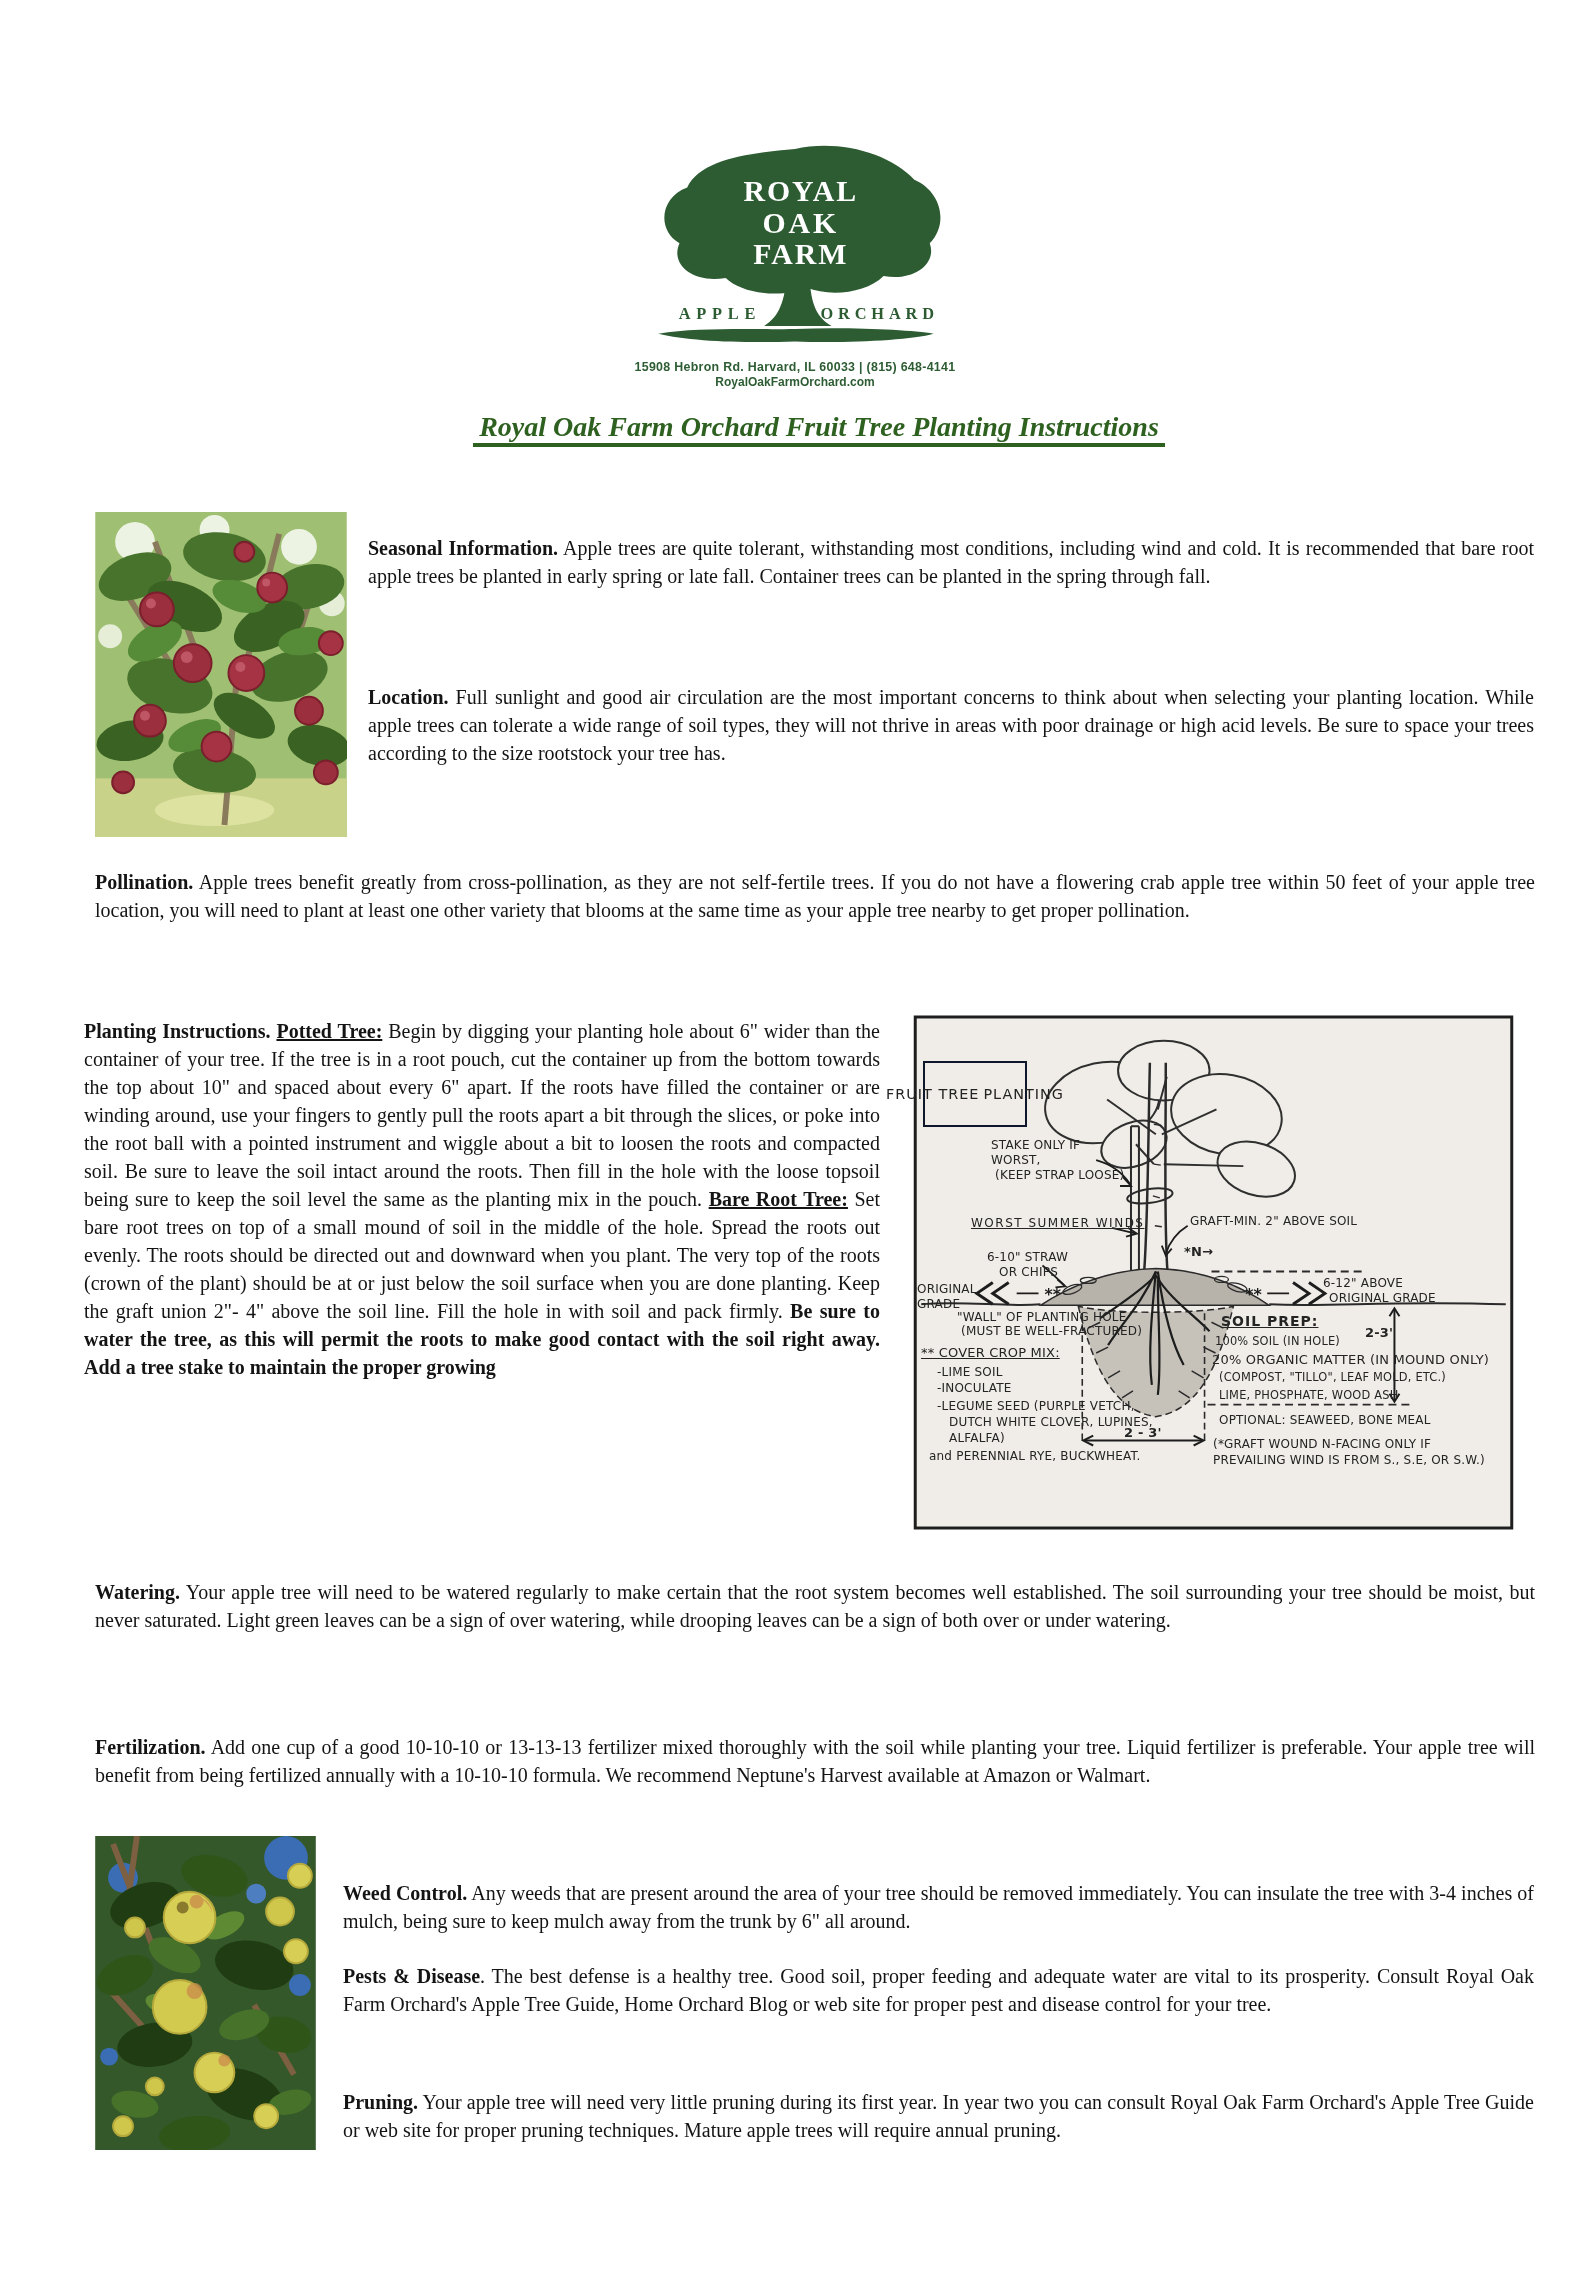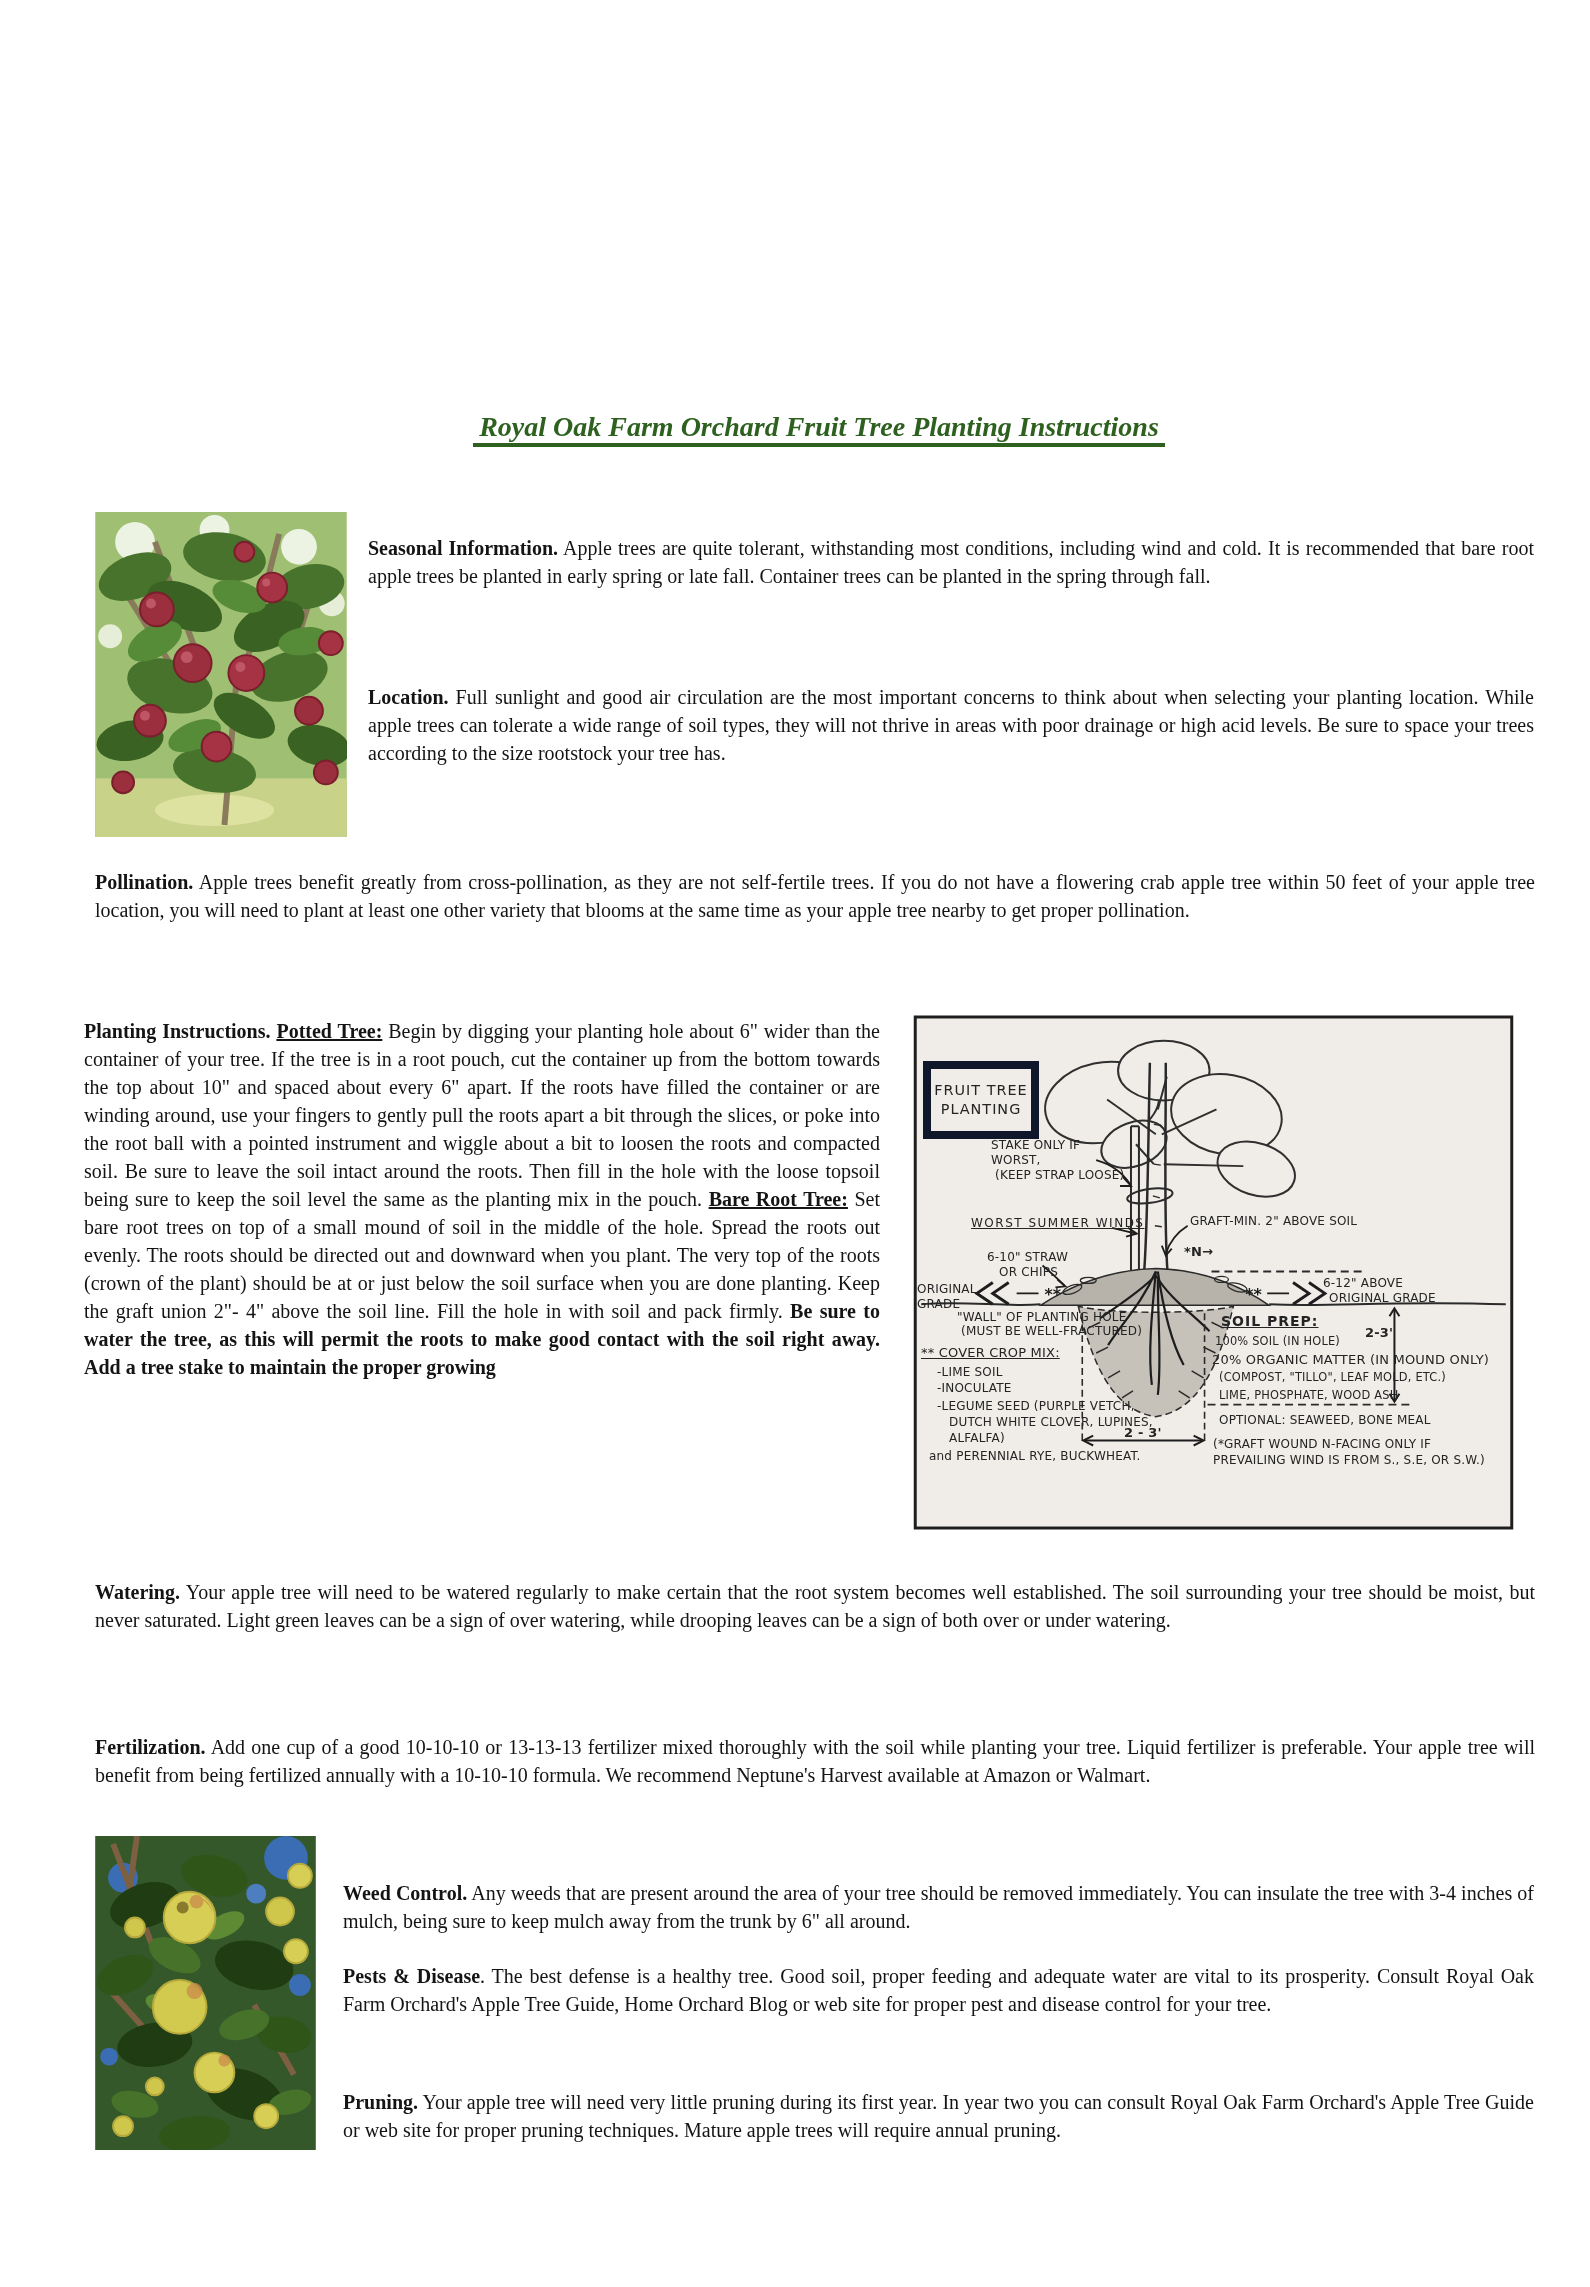--- a/index.html
+++ b/index.html
@@ -27,28 +27,45 @@
   
   .photo{position:absolute;display:block;}
   
   .diagram{position:absolute;left:913px;top:1015px;width:601px;height:515px;}
   .diagram svg{position:absolute;left:0;top:0;}
   .dlabel{position:absolute;font-family:"DejaVu Sans", sans-serif;font-size:12px;
           color:#242424;line-height:15px;letter-spacing:0.2px;white-space:nowrap;}
   .dlabel.big{font-size:14.4px;letter-spacing:1px;}
   .dlabel.bold{font-weight:bold;}
   .dlabel.und{text-decoration:underline;}
-  .dbox{position:absolute;left:10px;top:46px;width:100px;height:62px;border:8px solid #0f172a;
-        display:flex;flex-direction:column;align-items:center;justify-content:center;gap:4px;}
+  .dbox{position:absolute;left:10px;top:46px;width:100px;height:62px;border:2px solid #0f172a;
+        display:flex;flex-direction:row;align-items:center;justify-content:center;gap:4px;}
 </style>
 </head>
 <body>
 
 <div class="page">
 
+  <div class="logo-block">
+    <svg class="logo-tree" width="308" height="217" viewBox="0 0 320 225">
+      <path fill="#2d5c33" d="M160,8 C205,-2 258,12 284,40 C312,52 320,86 300,106
+        C308,128 282,146 252,140 C234,158 196,162 172,152 C146,164 104,158 88,142
+        C54,148 30,128 40,106 C16,92 20,58 48,48 C62,18 115,12 160,8 Z"></path>
+      <text x="166" y="62" text-anchor="middle" fill="#ffffff" font-family="Liberation Serif, serif" font-weight="bold" font-size="31" letter-spacing="2">ROYAL</text>
+      <text x="166" y="95" text-anchor="middle" fill="#ffffff" font-family="Liberation Serif, serif" font-weight="bold" font-size="31" letter-spacing="3">OAK</text>
+      <text x="166" y="128" text-anchor="middle" fill="#ffffff" font-family="Liberation Serif, serif" font-weight="bold" font-size="31" letter-spacing="2">FARM</text>
+      <path fill="#2d5c33" d="M151,138 C150,165 144,182 128,192 L198,192 C180,182 176,164 175,138 Z"></path>
+      <text x="82" y="185" text-anchor="middle" fill="#2d5c33" font-family="Liberation Serif, serif" font-weight="bold" font-size="17" letter-spacing="6">APPLE</text>
+      <text x="248" y="185" text-anchor="middle" fill="#2d5c33" font-family="Liberation Serif, serif" font-weight="bold" font-size="17" letter-spacing="5">ORCHARD</text>
+      <path fill="#2d5c33" d="M18,200 C60,193 120,196 160,195 C220,193 280,196 304,200
+        C280,207 210,210 160,208 C110,210 50,208 18,200 Z"></path>
+    </svg>
+    <div class="logo-address">15908 Hebron Rd.  Harvard, IL 60033  |  (815) 648-4141</div>
+    <div class="logo-site">RoyalOakFarmOrchard.com</div>
+  </div>
 
   <div class="title-wrap">
     <div class="doc-title">Royal Oak Farm Orchard Fruit Tree Planting Instructions</div>
   </div>
 
   <svg class="photo" style="left:95px;top:512px;" width="252" height="325" viewBox="0 0 253 327">
     <rect width="253" height="327" fill="#9fbf72"></rect>
     <circle cx="40" cy="30" r="20" fill="#edf3e2"></circle>
       <circle cx="120" cy="18" r="15" fill="#edf3e2"></circle>
     <circle cx="205" cy="35" r="18" fill="#edf3e2"></circle>

